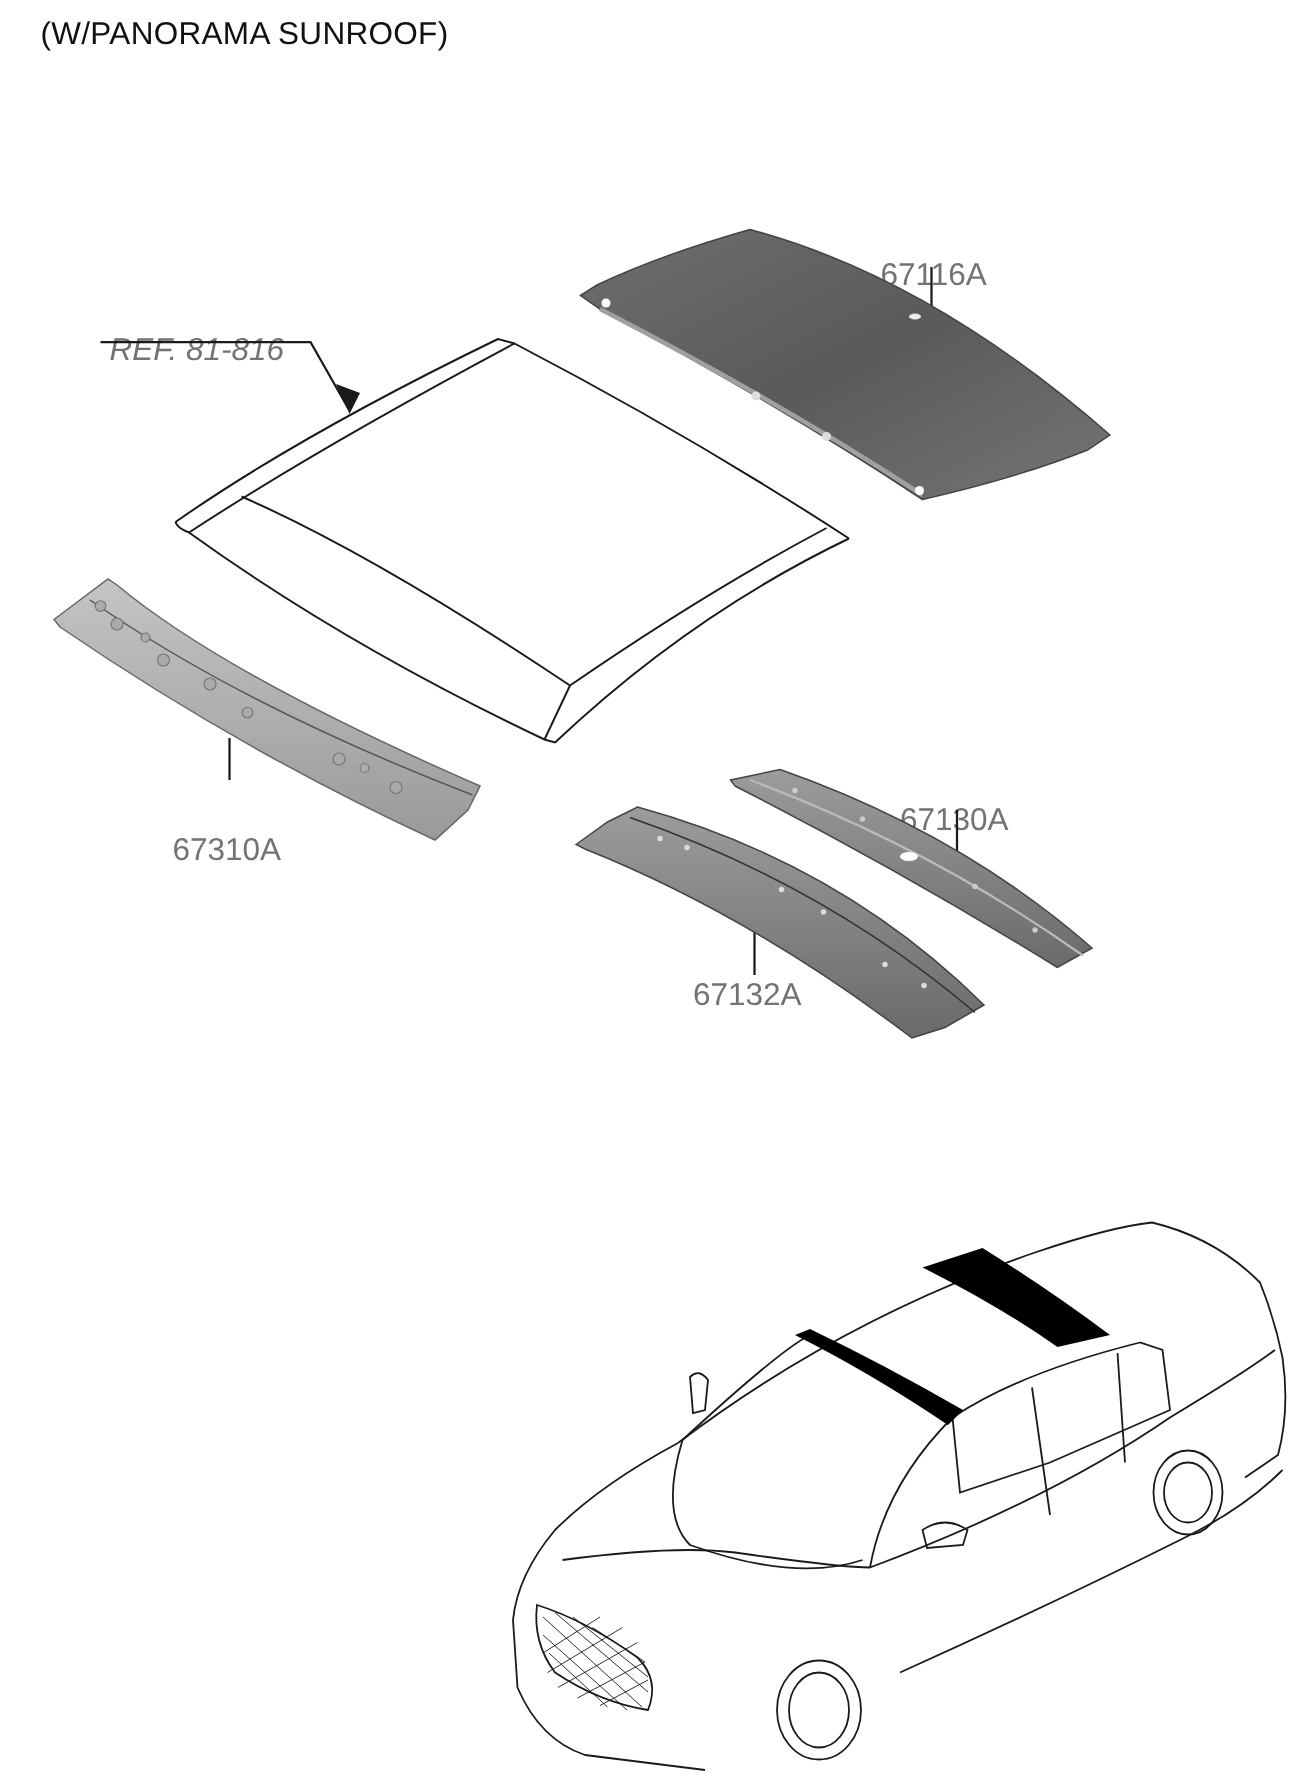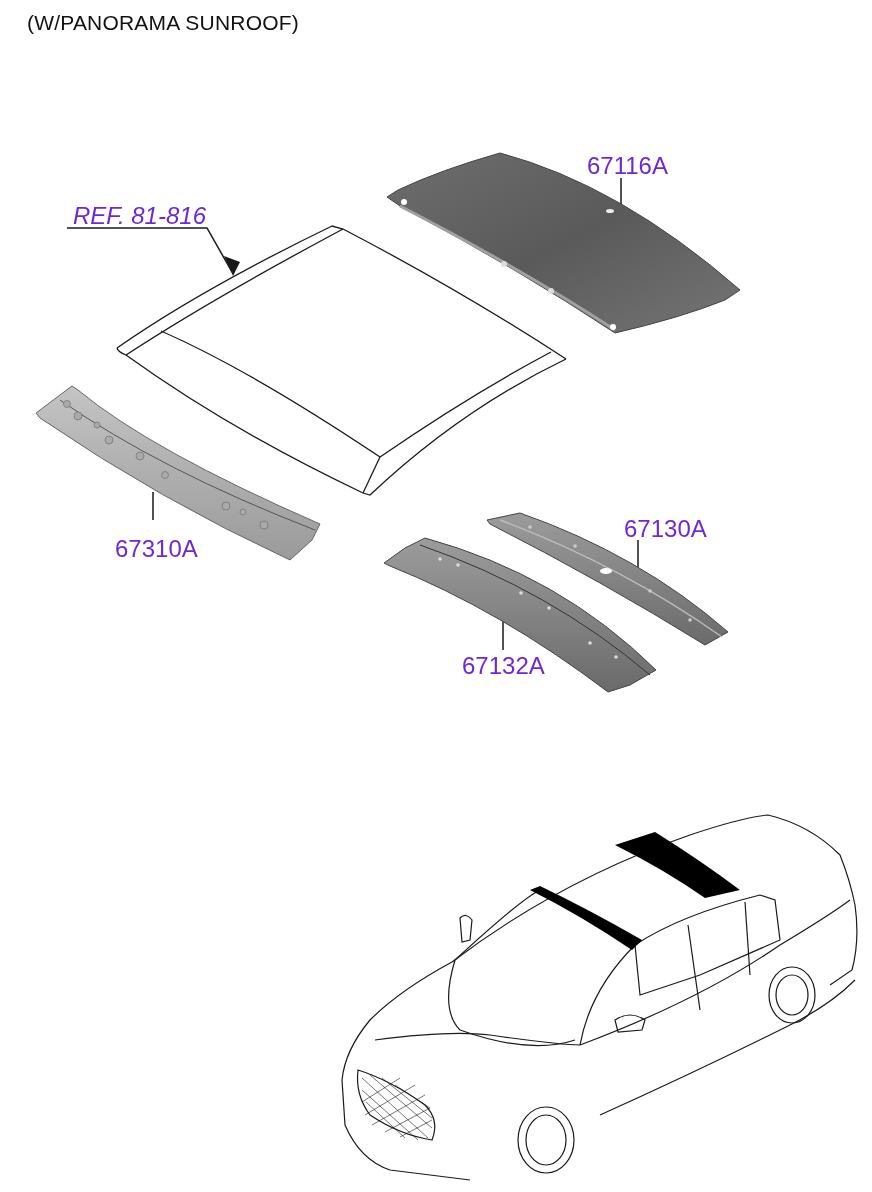--- a/index.html
+++ b/index.html
@@ -1,30 +1,30 @@
 <!DOCTYPE html>
 <html><head>
 <meta charset="utf-8">
 <style>
   html,body{margin:0;padding:0;background:#ffffff;}
   body{width:872px;height:1192px;position:relative;overflow:hidden;font-family:"Liberation Sans",sans-serif;color:#111;}
   .title{position:absolute;left:12px;top:11px;font-size:21px;letter-spacing:0.2px;margin-left:15px;}
-  .label{position:absolute;font-size:24px;color:#6d28d9;}
+  .label{position:absolute;font-size:21px;color:#737373;margin-top:20px;}
   svg{position:absolute;left:0;top:0;}
 </style>
 </head>
 <body>
 
 <div class="title">(W/PANORAMA SUNROOF)</div>
 
 <div class="label" style="left:73px;top:202px;font-style:italic;">REF. 81-816</div>
 <div class="label" style="left:587px;top:152px;">67116A</div>
 <div class="label" style="left:115px;top:535px;">67310A</div>
-<div class="label" style="left:624px;top:515px;text-align:right;">67130A</div>
-<div class="label" style="left:462px;top:652px;">67132A</div>
+<div class="label" style="left:600px;top:515px;text-align:right;">67130A</div>
+<div class="label" style="left:462px;top:632px;">67132A</div>
 
 <svg width="872" height="1192" viewBox="0 0 872 1192">
   <defs>
     <linearGradient id="roofGrad" x1="0" y1="0" x2="1" y2="1">
       <stop offset="0" stop-color="#6e6e6e"></stop>
       <stop offset="0.5" stop-color="#5a5a5a"></stop>
       <stop offset="1" stop-color="#757575"></stop>
     </linearGradient>
     <linearGradient id="railGrad" x1="0" y1="0" x2="0" y2="1">
       <stop offset="0" stop-color="#c4c4c4"></stop>

